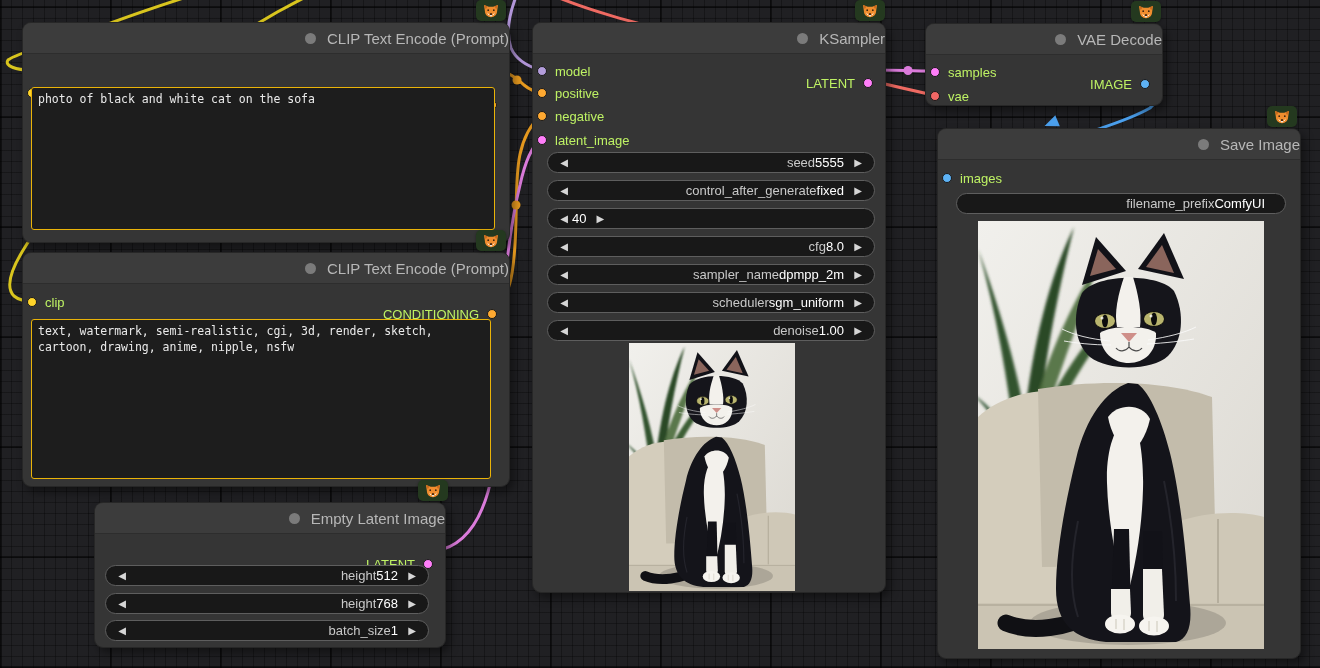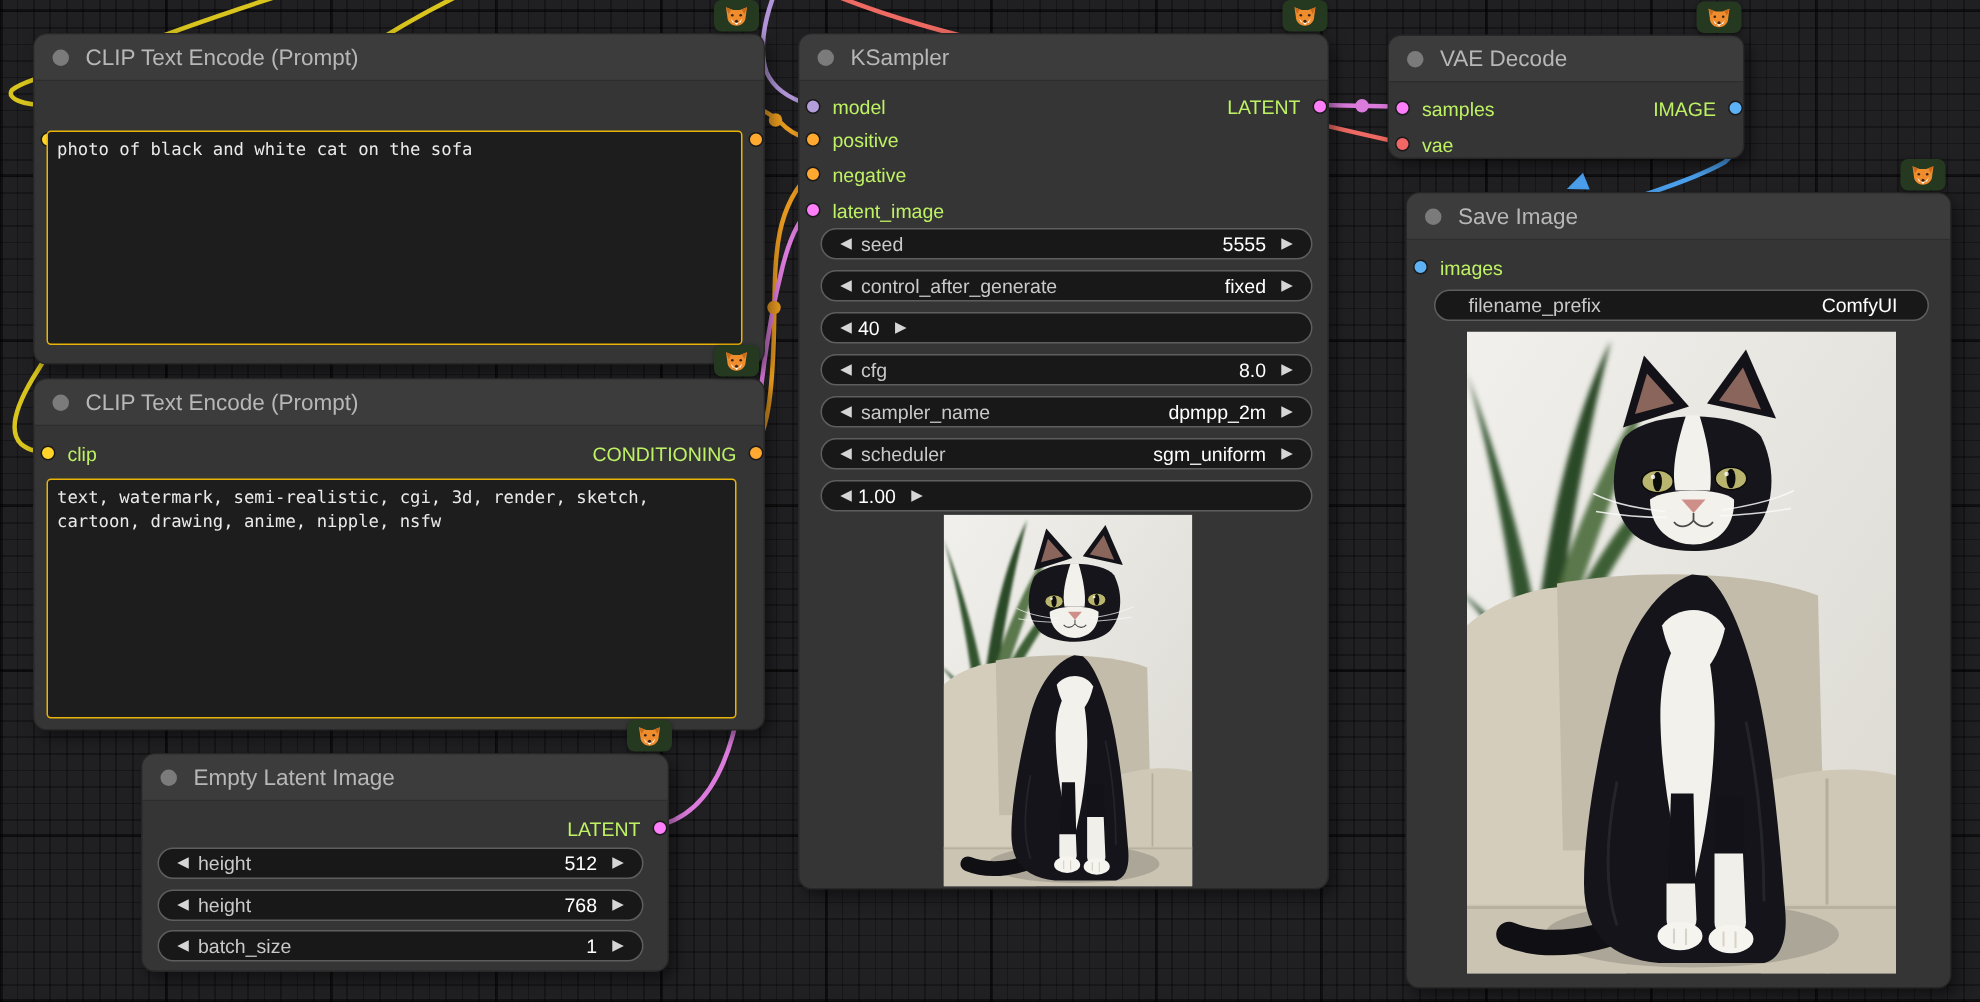--- a/index.html
+++ b/index.html
@@ -9,33 +9,33 @@
     background-image:
       repeating-linear-gradient(0deg, rgba(0,0,0,.50) 0 2px, transparent 2px 110px),
       repeating-linear-gradient(90deg, rgba(0,0,0,.50) 0 2px, transparent 2px 110px),
       repeating-linear-gradient(0deg, rgba(0,0,0,.30) 0 1px, transparent 1px 11px),
       repeating-linear-gradient(90deg, rgba(0,0,0,.30) 0 1px, transparent 1px 11px);}
   #wires{position:absolute;left:0;top:0;z-index:1;pointer-events:none;}
   .node{position:absolute;z-index:2;background:#353535;border:1px solid #272727;
     border-radius:9px;box-shadow:4px 5px 10px rgba(0,0,0,.45);box-sizing:border-box;}
   .node-title{position:absolute;left:0;top:0;right:0;height:31px;background:#3c3c3c;
     border-radius:8px 8px 0 0;border-bottom:1px solid #2d2d2d;display:flex;
-    align-items:center;gap:11px;padding-left:12px;box-sizing:border-box;}
+    align-items:center;gap:11px;padding-left:12px;box-sizing:border-box;justify-content:flex-end;}
   .title-dot{width:11px;height:11px;border-radius:50%;background:#7b7b7b;flex:0 0 auto;}
   .title-text{color:#b7b7b7;font-size:15px;white-space:nowrap;}
   .slot{position:absolute;height:18px;display:flex;align-items:center;gap:8px;
     font-size:13px;color:#bef264;}
   .slot.in{left:4px;}
-  .slot.out{right:0;flex-direction:row-reverse;}
+  .slot.out{right:12px;flex-direction:row-reverse;margin-top:12px;}
   .dot{width:10px;height:10px;border-radius:50%;border:1px solid #1a1a1a;box-sizing:border-box;flex:0 0 auto;}
   .widget{position:absolute;height:21px;background:#181818;border:1px solid #5e5e5e;
     border-radius:11px;display:flex;align-items:center;box-sizing:border-box;
     font-size:13px;color:#c9c9c9;padding:0 8px;}
   .warr{flex:0 0 auto;font-size:10px;color:#d6d6d6;width:16px;text-align:center;line-height:1;}
-  .wname{flex:1 1 auto;text-align:left;padding-left:2px;white-space:nowrap;overflow:hidden;}
+  .wname{flex:1 1 auto;text-align:right;padding-left:2px;white-space:nowrap;overflow:hidden;}
   .wval{flex:0 0 auto;text-align:right;color:#ffffff;padding-right:6px;white-space:nowrap;}
   .prompt{position:absolute;background:#1d1d1d;border:1px solid #eab308;border-radius:3px;
     color:#eaeaea;font-family:"DejaVu Sans Mono",monospace;font-size:11.5px;line-height:1.35;
     padding:4px 6px;box-sizing:border-box;white-space:pre-wrap;word-break:break-word;
     resize:none;overflow:hidden;}
   .preview{position:absolute;display:block;}
   .badge{position:absolute;z-index:3;width:30px;height:21px;background:#24391f;
     border-radius:5px;display:flex;align-items:center;justify-content:center;
     box-shadow:0 1px 3px rgba(0,0,0,.4);}
 </style>
@@ -251,20 +251,21 @@
       <span class="warr">▶</span>
     </div>
     <div class="widget" style="left:14px;right:10px;top:269px">
       <span class="warr">◀</span>
       <span class="wname">scheduler</span>
       <span class="wval">sgm_uniform</span>
       <span class="warr">▶</span>
     </div>
     <div class="widget" style="left:14px;right:10px;top:297px">
       <span class="warr">◀</span>
+      <span class="wname">denoise</span>
       <span class="wval">1.00</span>
       <span class="warr">▶</span>
     </div>
 
     <svg class="preview" style="left:96px;top:320px" width="166" height="248">
       <use href="#cat-scene" width="166" height="248"></use>
     </svg>
   </div>
 
   <div class="node" style="left:925px;top:23px;width:238px;height:83px">

